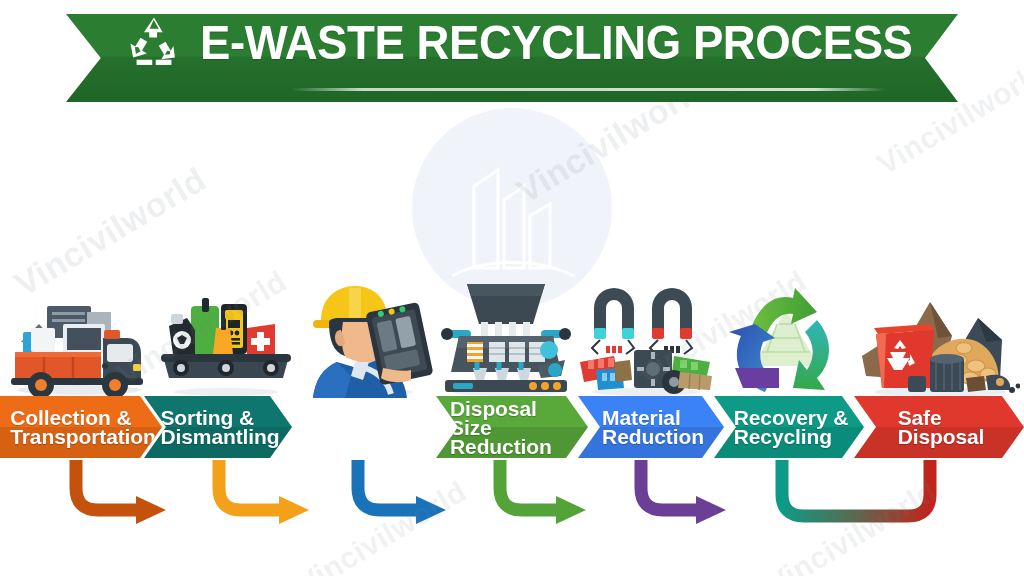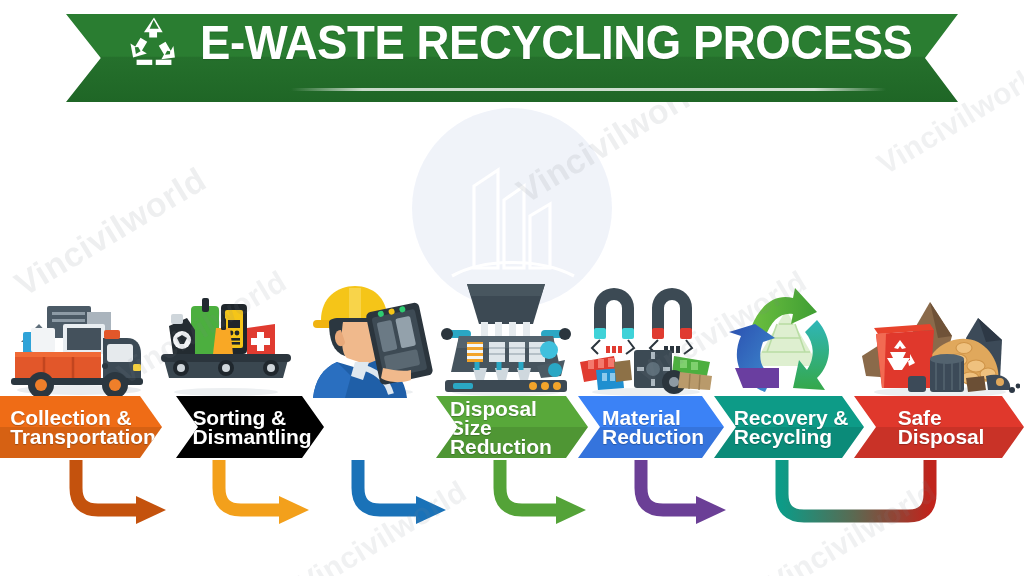--- a/index.html
+++ b/index.html
@@ -448,21 +448,21 @@
   </div>
 
   <div class="chevrons">
     <div class="chev first" style="left:0px;width:162px;background:#ef6c16;">
       <div class="shade"></div>
       <div class="lbl">
         <span>Collection &amp;</span><br>
         <span>Transportation</span>
       </div>
     </div>
-    <div class="chev" style="left:176px;width:148px;background:#000000;">
+    <div class="chev" style="left:144px;width:148px;background:#0f766e;">
       <div class="shade"></div>
       <div class="lbl">
         <span>Sorting &amp;</span><br>
         <span>Dismantling</span>
       </div>
     </div>
     <div class="chev" style="left:436px;width:152px;background:#58a83a;">
       <div class="shade"></div>
       <div class="lbl">
         <span>Disposal</span><br>

